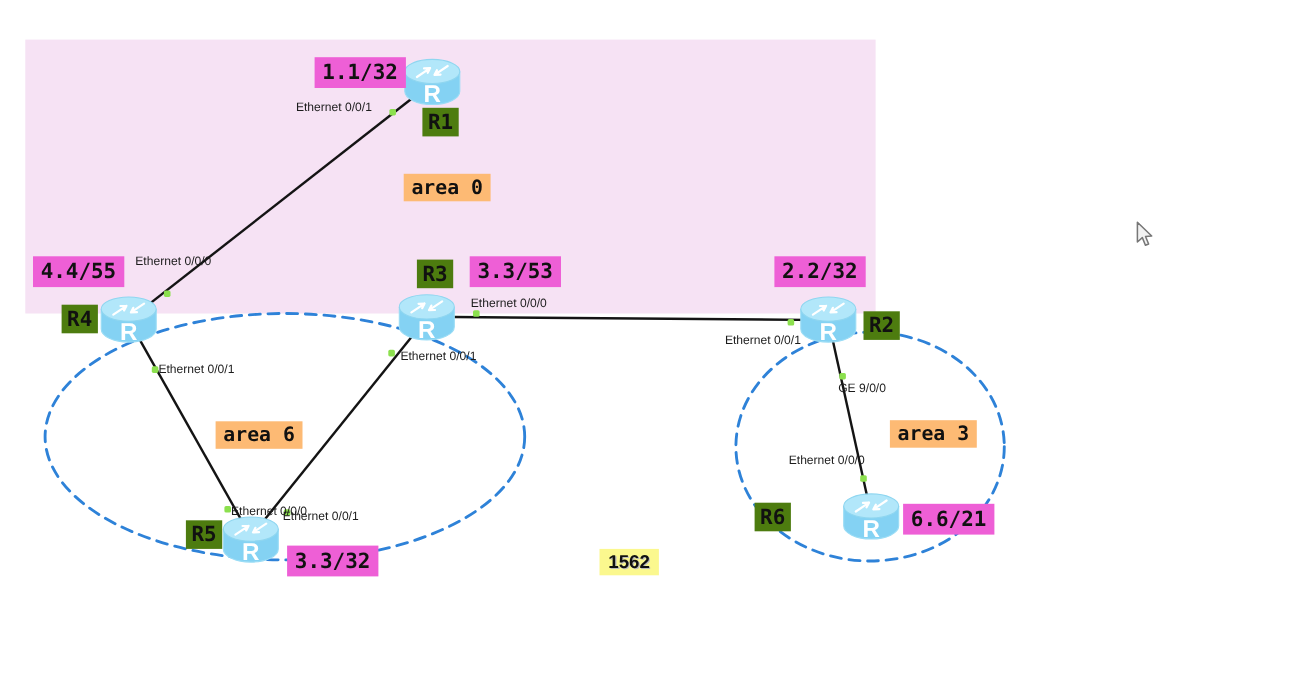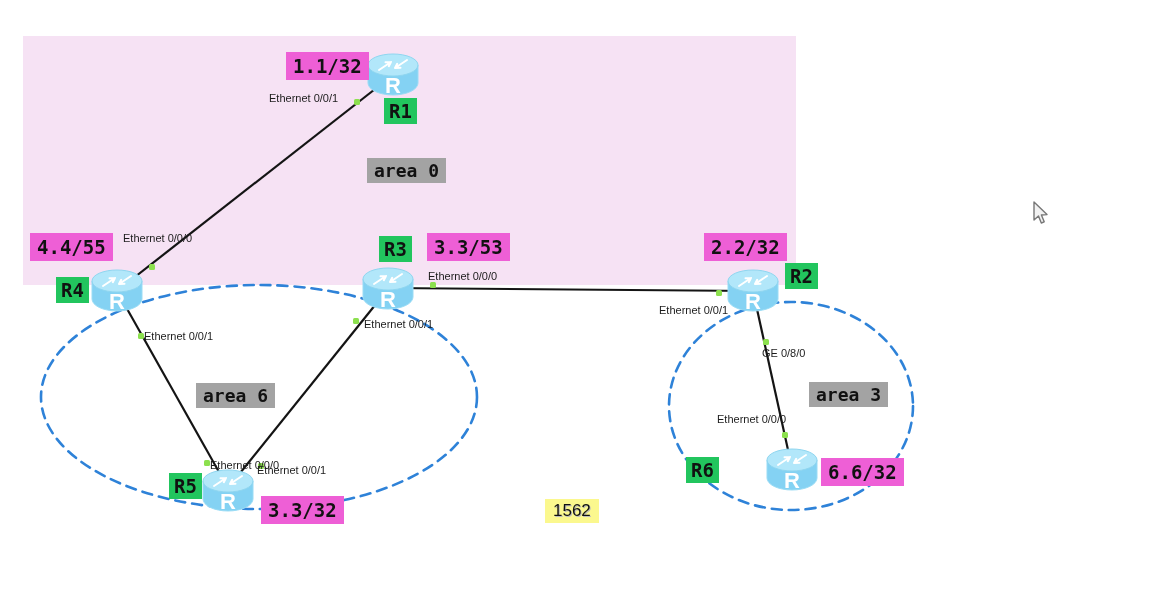--- a/index.html
+++ b/index.html
@@ -11,24 +11,24 @@
     position:absolute;left:23px;top:36px;width:773px;height:249px;
     background:#f6e2f4;z-index:1;
   }
   svg.layer{position:absolute;left:0;top:0;z-index:2;}
   .router{position:absolute;width:56px;height:48px;z-index:3;}
   .lbl{
     position:absolute;z-index:4;white-space:nowrap;
     font-family:"DejaVu Sans Mono","Liberation Mono",monospace;color:#111;
   }
   .lbl.mag{background:#ee5fd6;font-size:19px;font-weight:bold;padding:2px 7px;line-height:24px;}
-  .lbl.grn{background:#22c55e;font-size:19px;font-weight:bold;padding:1px 5px;line-height:24px;}
-  .lbl.yel{background:#a3a3a3;font-size:18px;font-weight:bold;padding:2px 7px;line-height:21px;}
+  .lbl.grn{background:#4d7c0f;font-size:19px;font-weight:bold;padding:1px 5px;line-height:24px;}
+  .lbl.yel{background:#fdba74;font-size:18px;font-weight:bold;padding:2px 7px;line-height:21px;}
   .lbl.note{background:#fbf88e;font-family:"Liberation Sans",sans-serif;font-size:17px;
-    font-weight:normal;padding:2px 8px;line-height:20px;text-shadow:1px 1px 0 #bbb;}
+    font-weight:bold;padding:2px 8px;line-height:20px;text-shadow:1px 1px 0 #bbb;}
   .iface{
     position:absolute;z-index:4;white-space:nowrap;color:#1c1c1c;
     font-family:"Liberation Sans",sans-serif;font-size:11px;line-height:13px;
   }
   .cursor{position:absolute;z-index:6;}
 </style>
 </head>
 <body>
 
 <div class="stage">
@@ -103,42 +103,42 @@
         <use href="#router-sym"></use>
         <text x="28" y="41" text-anchor="middle" font-size="22" font-weight="bold" fill="#ffffff" font-family="Liberation Sans, sans-serif">R</text>
       </svg>
   </div>
 
   <div class="lbl mag" style="left:286px;top:52px">1.1/32</div>
   <div class="lbl mag" style="left:704px;top:233px">2.2/32</div>
   <div class="lbl mag" style="left:427px;top:233px">3.3/53</div>
   <div class="lbl mag" style="left:30px;top:233px">4.4/55</div>
   <div class="lbl mag" style="left:261px;top:496px">3.3/32</div>
-  <div class="lbl mag" style="left:821px;top:458px">6.6/32</div>
+  <div class="lbl mag" style="left:821px;top:458px">6.6/21</div>
 
   <div class="lbl grn" style="left:384px;top:98px">R1</div>
-  <div class="lbl grn" style="left:785px;top:263px">R2</div>
+  <div class="lbl grn" style="left:785px;top:283px">R2</div>
   <div class="lbl grn" style="left:379px;top:236px">R3</div>
   <div class="lbl grn" style="left:56px;top:277px">R4</div>
   <div class="lbl grn" style="left:169px;top:473px">R5</div>
   <div class="lbl grn" style="left:686px;top:457px">R6</div>
 
   <div class="lbl yel" style="left:367px;top:158px">area 0</div>
   <div class="lbl yel" style="left:196px;top:383px">area 6</div>
   <div class="lbl yel" style="left:809px;top:382px">area 3</div>
 
   <div class="lbl note" style="left:545px;top:499px">1562</div>
 
   <div class="iface" style="left:269px;top:92px">Ethernet 0/0/1</div>
   <div class="iface" style="left:123px;top:232px">Ethernet 0/0/0</div>
   <div class="iface" style="left:144px;top:330px">Ethernet 0/0/1</div>
   <div class="iface" style="left:364px;top:318px">Ethernet 0/0/1</div>
   <div class="iface" style="left:428px;top:270px">Ethernet 0/0/0</div>
   <div class="iface" style="left:659px;top:304px">Ethernet 0/0/1</div>
-  <div class="iface" style="left:762px;top:347px">GE 0/8/0</div>
+  <div class="iface" style="left:762px;top:347px">GE 9/0/0</div>
   <div class="iface" style="left:717px;top:413px">Ethernet 0/0/0</div>
   <div class="iface" style="left:210px;top:459px">Ethernet 0/0/0</div>
   <div class="iface" style="left:257px;top:464px">Ethernet 0/0/1</div>
 
   <svg class="cursor" style="left:1031px;top:201px" width="20" height="26">
     <path d="M3 1 L3 19 L7.5 15 L10.3 22 L13.2 20.8 L10.4 14 L16 13.6 Z" fill="#f2f2f2" stroke="#777" stroke-width="1.4" stroke-linejoin="round"></path>
   </svg>
 
 </div>
 

